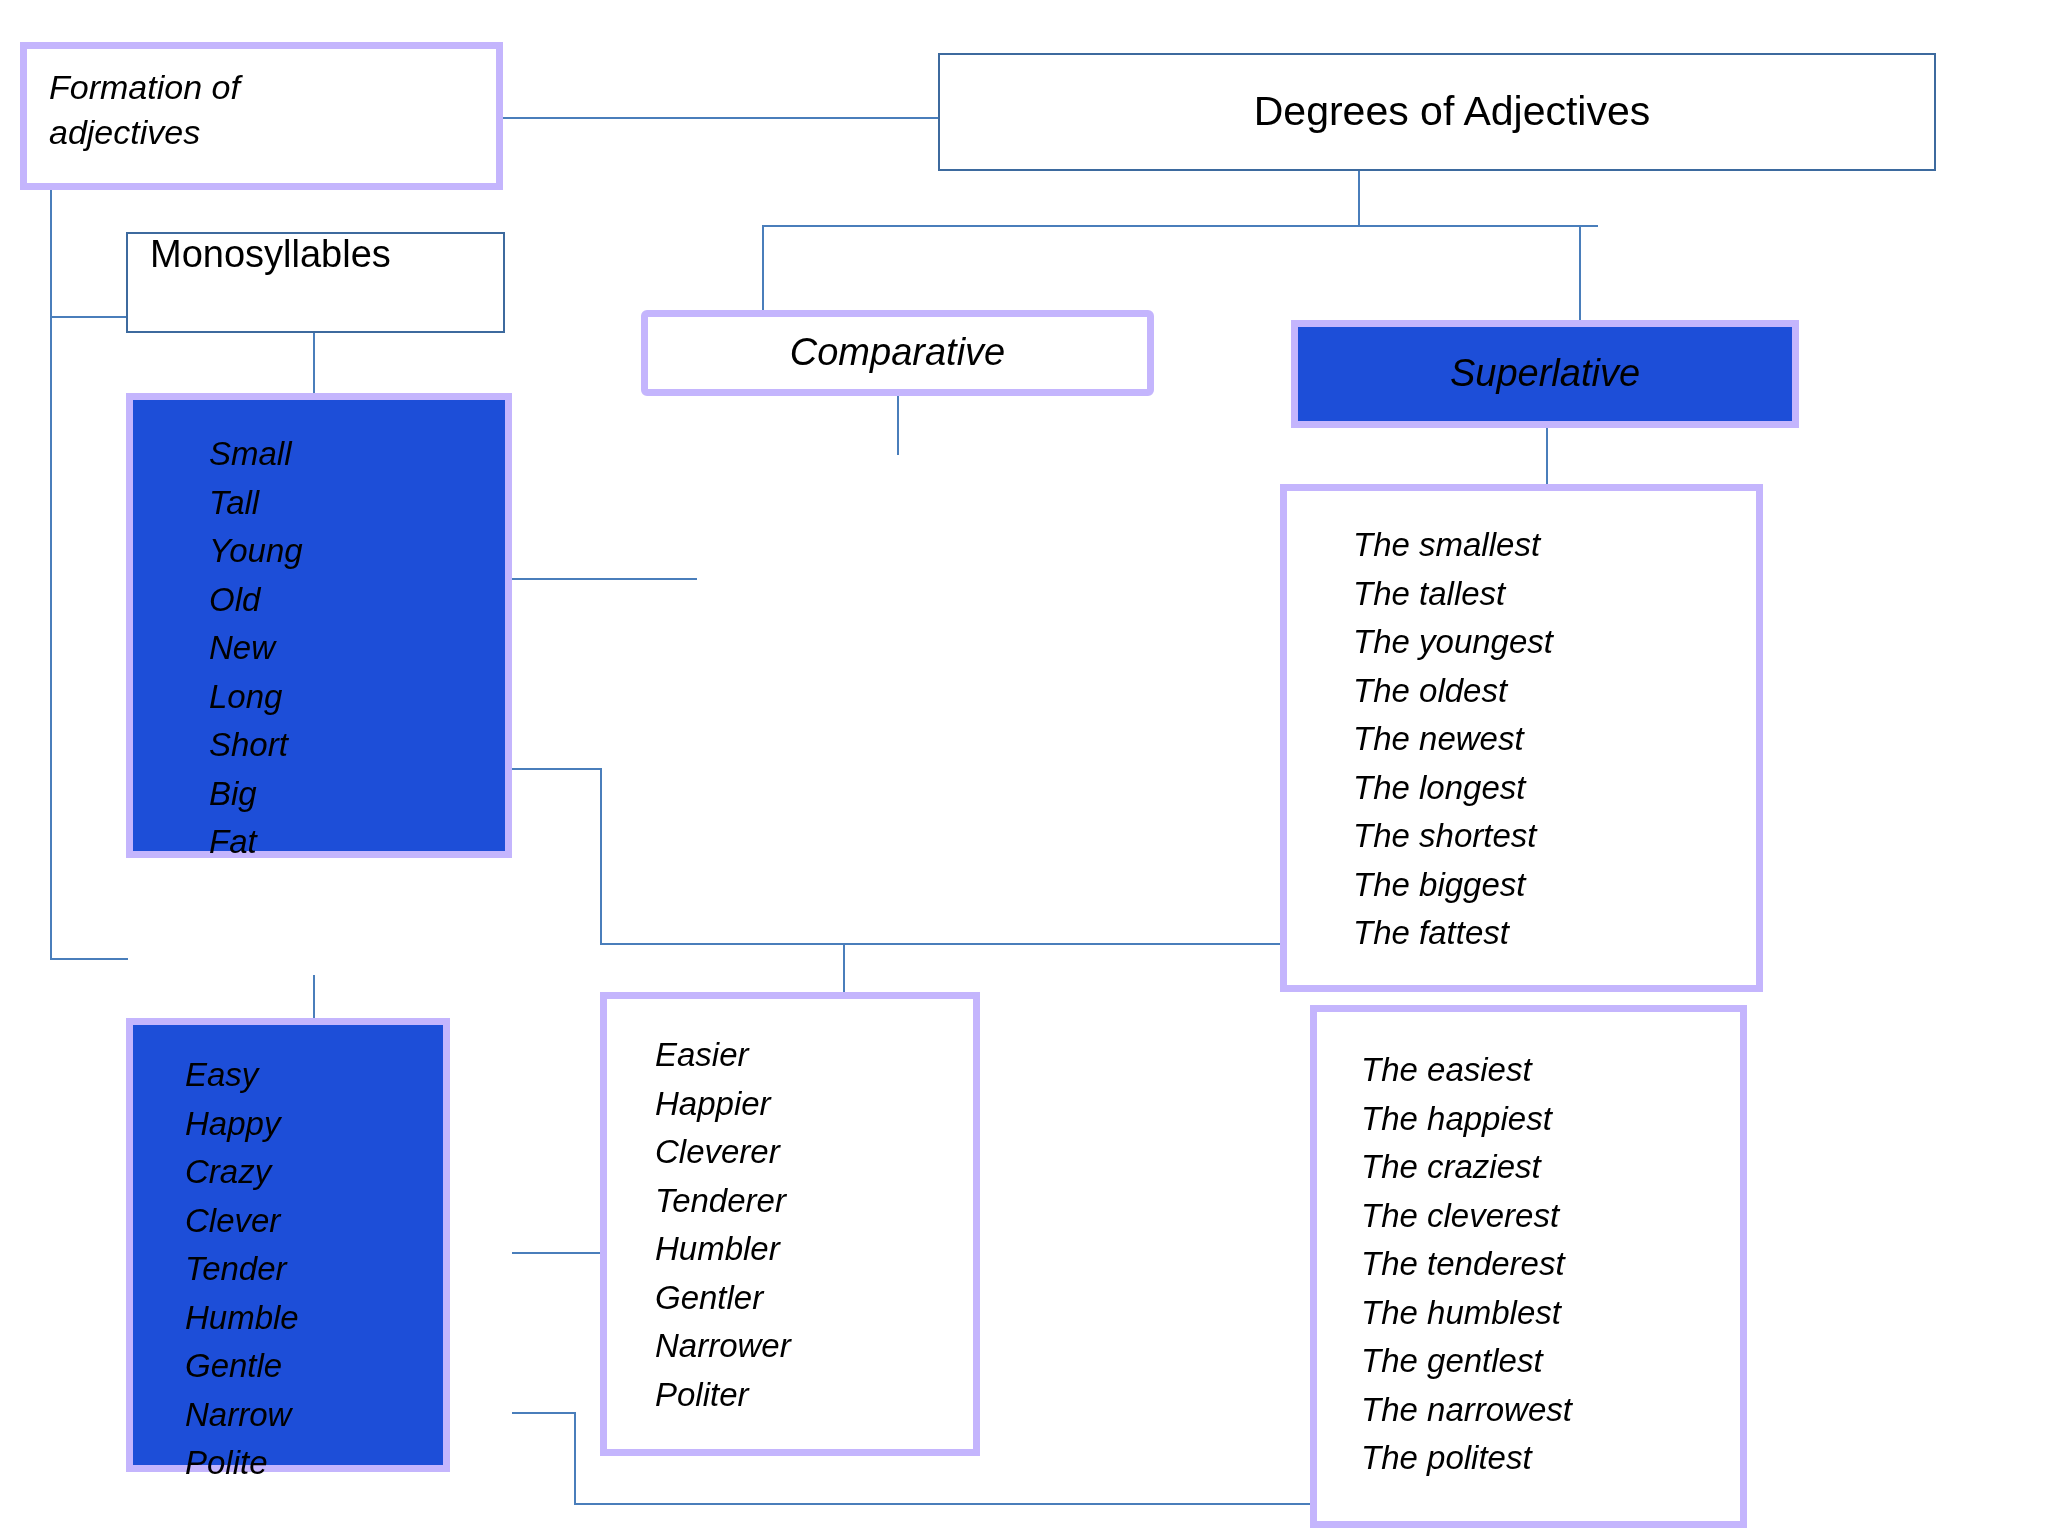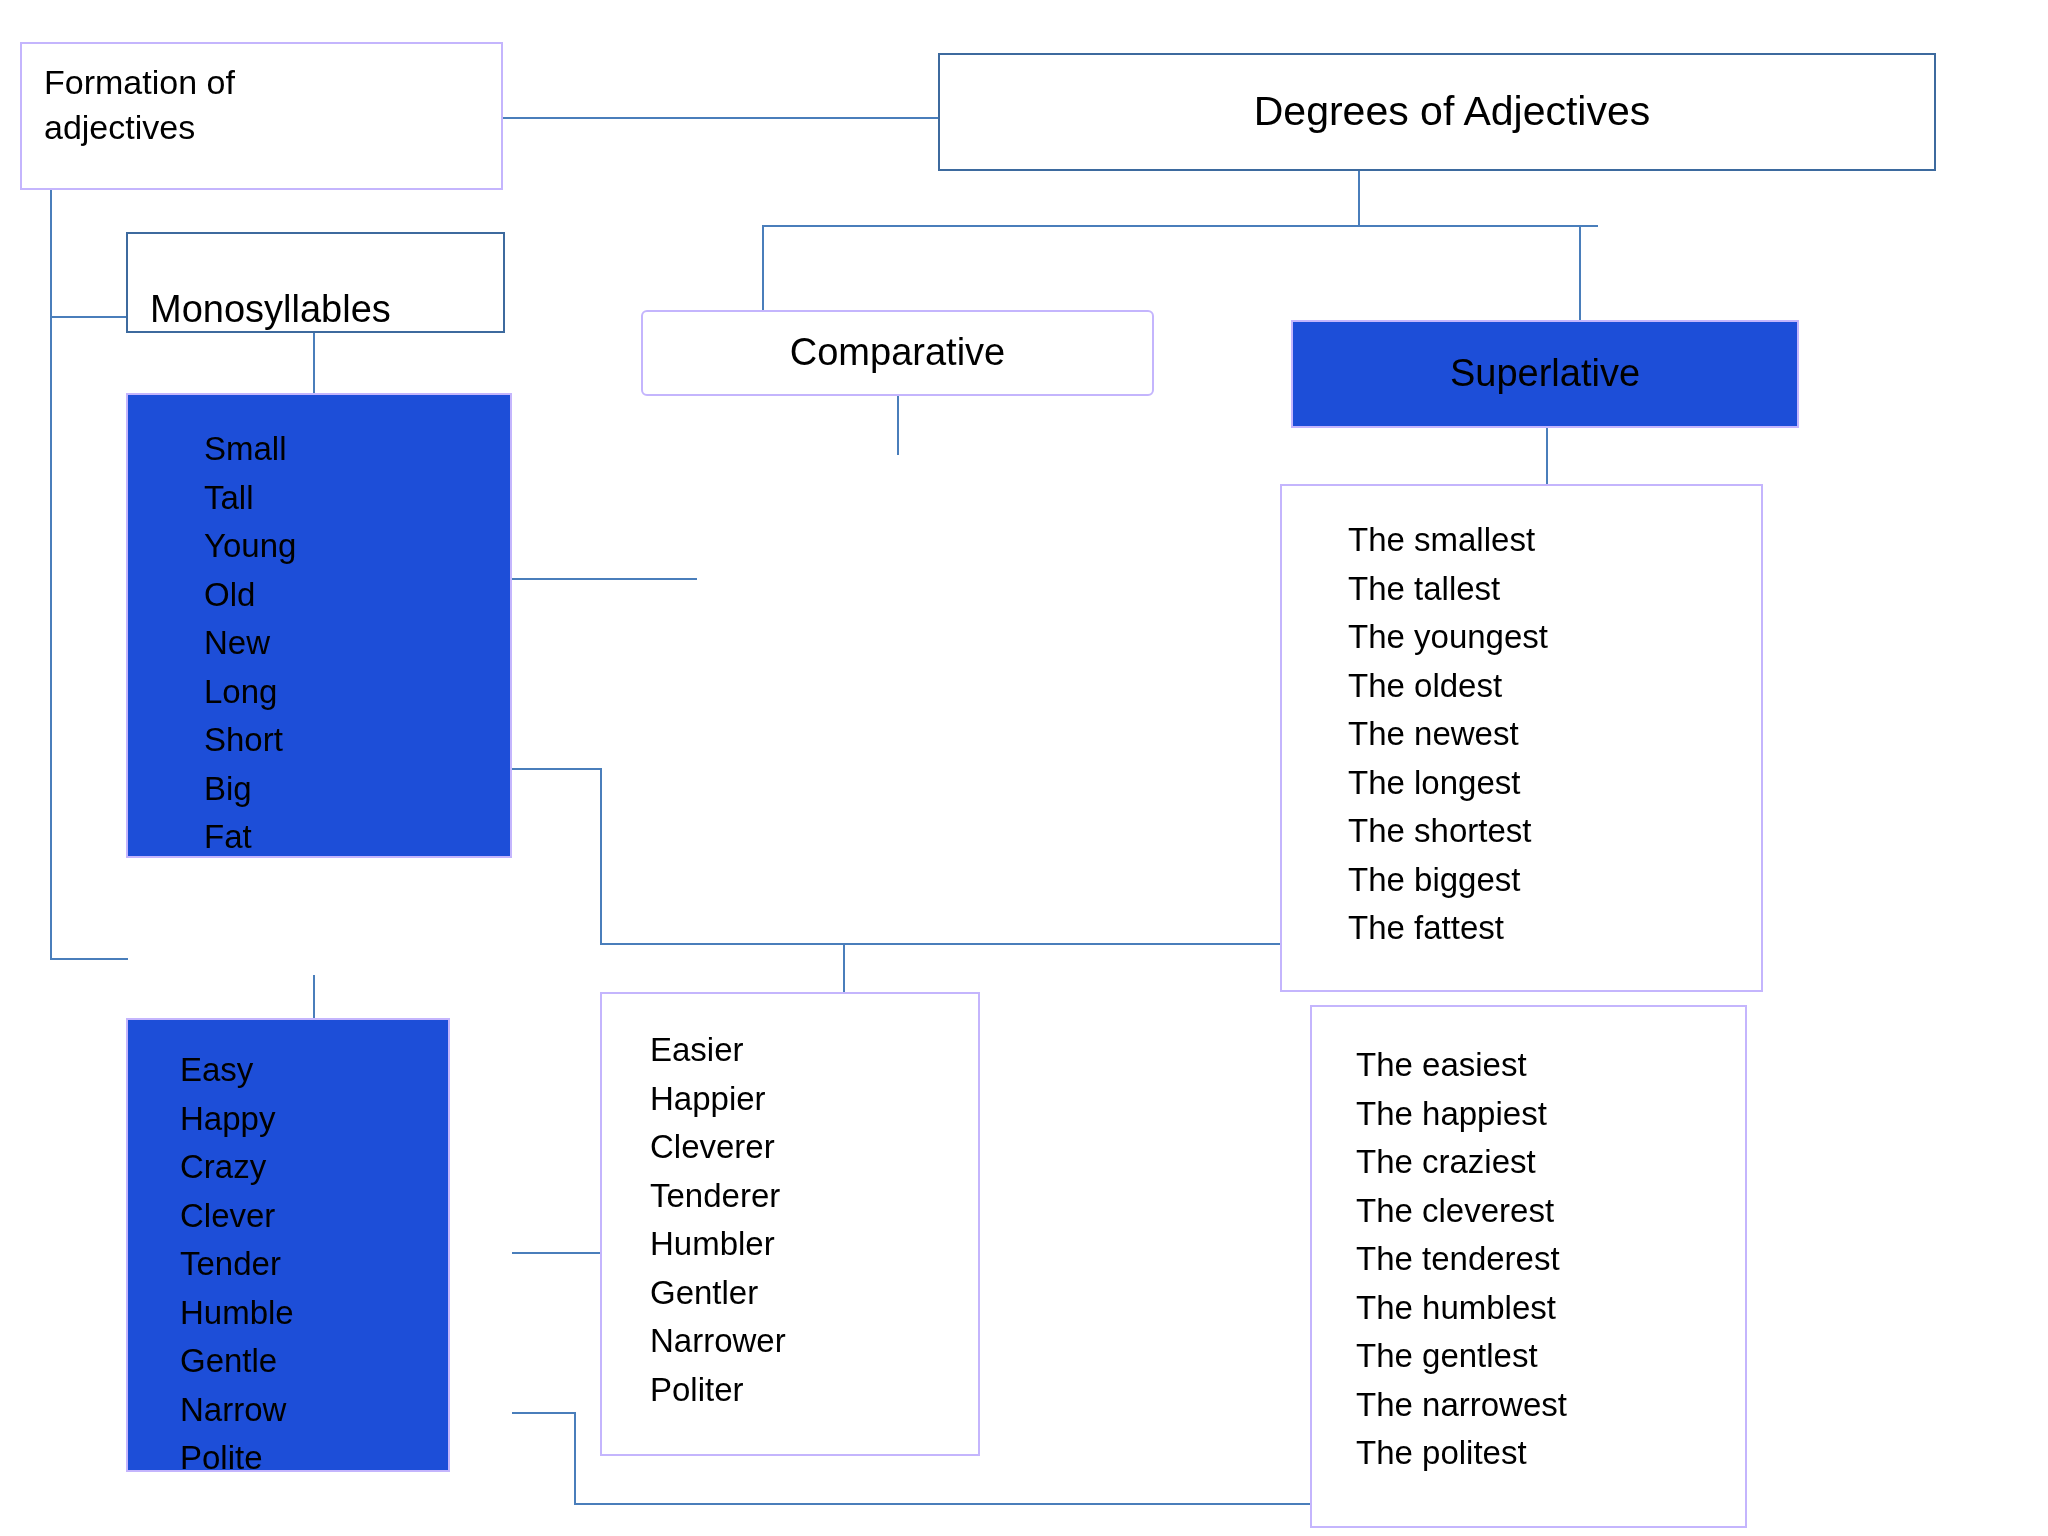--- a/index.html
+++ b/index.html
@@ -23,35 +23,36 @@
   .box {
     position: absolute;
     box-sizing: border-box;
     background: #ffffff;
     display: flex;
   }
   .box.thin {
     border: 2px solid #3d6a9e;
   }
   .box.thick {
-    border: 2px solid #c4b5fd;
+    border: 7px solid #c4b5fd;
+    font-style: italic;
   }
   .box.tintd {
     background: #1d4ed8;
   }
 
   
   .hdr {
     align-items: center;
     justify-content: center;
     font-size: 38px;
     line-height: 1.1;
   }
   .hdr-left {
-    align-items: flex-end;
+    align-items: flex-start;
     justify-content: flex-start;
     padding-left: 22px;
     font-size: 38px;
     line-height: 1.1;
   }
   .hdr-big {
     font-size: 41px;
     padding-left: 30px;
   }
   .hdr-topleft {

